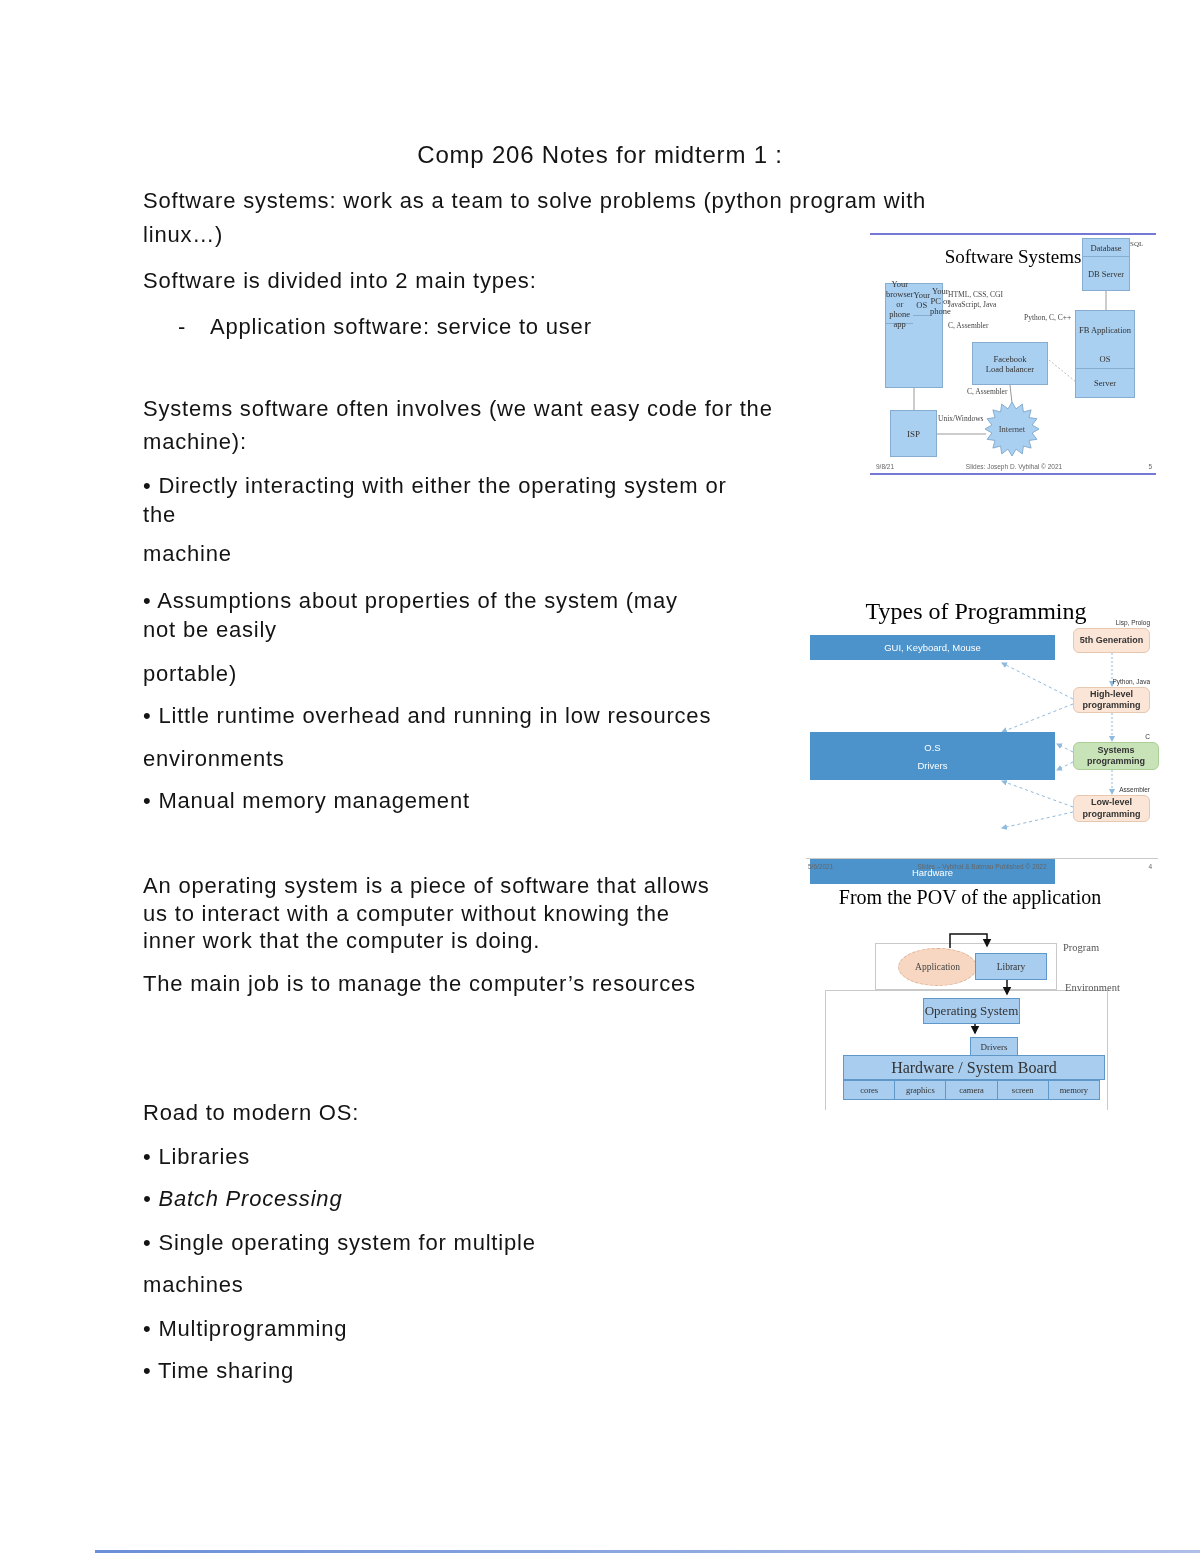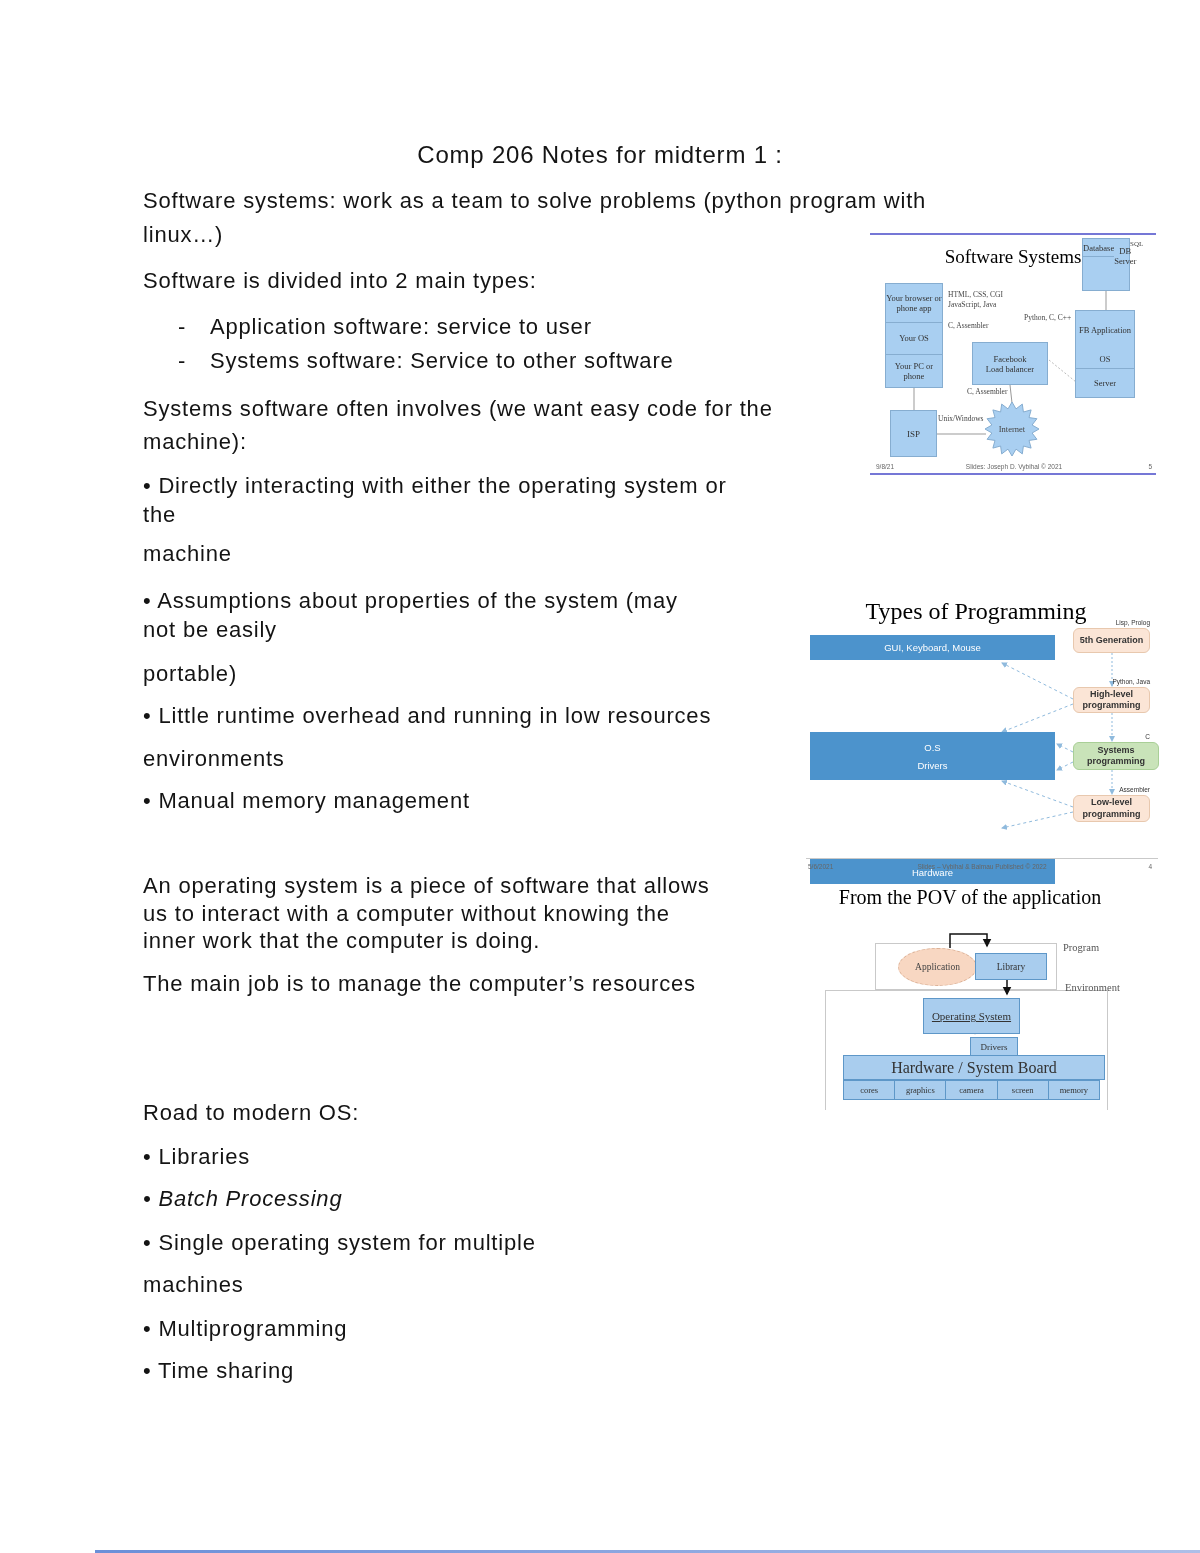--- a/index.html
+++ b/index.html
@@ -54,21 +54,20 @@
 
 <div class="page">
 
   <div class="doc-title" style="top:141px;">Comp 206 Notes for midterm 1 :</div>
 
   <div class="ln" style="top:188px;">Software systems: work as a team to solve problems (python program with</div>
   <div class="ln" style="top:222px;">linux…)</div>
   <div class="ln" style="top:268px;">Software is divided into 2 main types:</div>
 
   <div class="ln indent" style="top:314px;"><span class="dash">-</span><span>Application software: service to user</span></div>
-  <div class="ln indent" style="top:348px;"><span class="dash">-</span><span>Systems software: Service to other software</span></div>
 
   <div class="ln" style="top:396px;">Systems software often involves (we want easy code for the</div>
   <div class="ln" style="top:429px;">machine):</div>
 
   <div class="ln" style="top:473px;">• Directly interacting with either the operating system or</div>
   <div class="ln" style="top:502px;">the</div>
   <div class="ln" style="top:541px;">machine</div>
 
   <div class="ln" style="top:588px;">• Assumptions about properties of the system (may</div>
   <div class="ln" style="top:617px;">not be easily</div>
@@ -99,35 +98,35 @@
 
     <svg class="abs" style="left:0;top:0;" width="292" height="247">
       <line x1="46" y1="158" x2="46" y2="181" stroke="#999" stroke-width="1"></line>
       <line x1="69" y1="204" x2="118" y2="204" stroke="#999" stroke-width="1"></line>
       <line x1="142" y1="155" x2="144" y2="173" stroke="#999" stroke-width="1"></line>
       <line x1="238" y1="61" x2="238" y2="80" stroke="#999" stroke-width="1"></line>
       <line x1="181" y1="130" x2="208" y2="152" stroke="#bbb" stroke-width="1" stroke-dasharray="2,2"></line>
       <polygon points="171,199 164.1,203 168.9,209.3 161,210.4 163.1,218.1 155.4,216 154.3,223.9 148,219.1 144,226 140,219.1 133.7,223.9 132.6,216 124.9,218.1 127,210.4 119.1,209.3 123.9,203 117,199 123.9,195 119.1,188.7 127,187.6 124.9,179.9 132.6,182 133.7,174.1 140,178.9 144,172 148,178.9 154.3,174.1 155.4,182 163.1,179.9 161,187.6 168.9,188.7 164.1,195" fill="#a9cff1" stroke="#86add0" stroke-width="1"></polygon>
     </svg>
 
-    <div class="bluebox" style="left:17px;top:53px;width:58px;height:105px;flex-direction:column;padding:0;font-size:8.5px;align-items:stretch;justify-content:flex-start;">
+    <div class="bluebox" style="left:17px;top:53px;width:58px;height:105px;flex-direction:row;padding:0;font-size:8.5px;align-items:stretch;justify-content:flex-start;">
       <div class="compart" style="height:40px;">Your browser or phone app</div>
       <div class="compart" style="height:32px;">Your OS</div>
       <div class="compart" style="height:33px;border-bottom:none;">Your PC or phone</div>
     </div>
 
     <div class="lbl" style="left:80px;top:60px;font-size:7.5px;">HTML, CSS, CGI</div>
     <div class="lbl" style="left:80px;top:70px;font-size:7.5px;">JavaScript, Java</div>
     <div class="lbl" style="left:80px;top:91px;font-size:7.5px;">C, Assembler</div>
     <div class="lbl" style="left:156px;top:83px;font-size:7.5px;">Python, C, C++</div>
     <div class="lbl" style="left:262px;top:10px;font-size:7px;">SQL</div>
     <div class="lbl" style="left:99px;top:157px;font-size:7.5px;">C, Assembler</div>
     <div class="lbl" style="left:70px;top:184px;font-size:7.5px;">Unix/Windows</div>
 
-    <div class="bluebox" style="left:214px;top:8px;width:48px;height:53px;flex-direction:row;font-size:8.5px;align-items:stretch;justify-content:flex-start;">
+    <div class="bluebox" style="left:214px;top:8px;width:48px;height:53px;flex-direction:column;font-size:8.5px;align-items:stretch;justify-content:flex-start;">
       <div class="compart" style="height:18px;">Database</div>
       <div class="compart" style="height:33px;border-bottom:none;">DB Server</div>
     </div>
 
     <div class="bluebox" style="left:207px;top:80px;width:60px;height:88px;flex-direction:column;font-size:8.5px;align-items:stretch;justify-content:flex-start;">
       <div class="compart" style="height:38px;border-bottom:none;">FB Application</div>
       <div class="compart" style="height:20px;">OS</div>
       <div class="compart" style="height:28px;border-bottom:none;">Server</div>
     </div>
 
@@ -205,21 +204,21 @@
           <path d="M0,0 L6,3 L0,6 z" fill="#111"></path>
         </marker>
       </defs>
       <polyline points="160,64 160,50 197,50 197,62" fill="none" stroke="#111" stroke-width="1.5" marker-end="url(#blkarrow)"></polyline>
       <line x1="217" y1="96" x2="217" y2="110" stroke="#111" stroke-width="1.5" marker-end="url(#blkarrow)"></line>
       <line x1="185" y1="140" x2="185" y2="149" stroke="#111" stroke-width="1.5" marker-end="url(#blkarrow)"></line>
     </svg>
 
     <div class="oval" style="left:108px;top:64px;width:77px;height:36px;font-size:9.5px;">Application</div>
     <div class="s3box" style="left:185px;top:69px;width:72px;height:27px;font-size:9.5px;">Library</div>
-    <div class="s3box" style="left:133px;top:114px;width:97px;height:36px;font-size:11px;text-decoration:underline;">Operating System</div>
+    <div class="s3box" style="left:133px;top:114px;width:97px;height:26px;font-size:13px;">Operating System</div>
     <div class="s3box" style="left:180px;top:153px;width:48px;height:19px;font-size:9px;">Drivers</div>
     <div class="s3box" style="left:53px;top:171px;width:262px;height:25px;font-size:16px;">Hardware / System Board</div>
 
     <div class="cellrow" style="left:53px;top:196px;width:257px;height:20px;">
       <div class="cell">cores</div>
       <div class="cell">graphics</div>
       <div class="cell">camera</div>
       <div class="cell">screen</div>
       <div class="cell">memory</div>
     </div>

